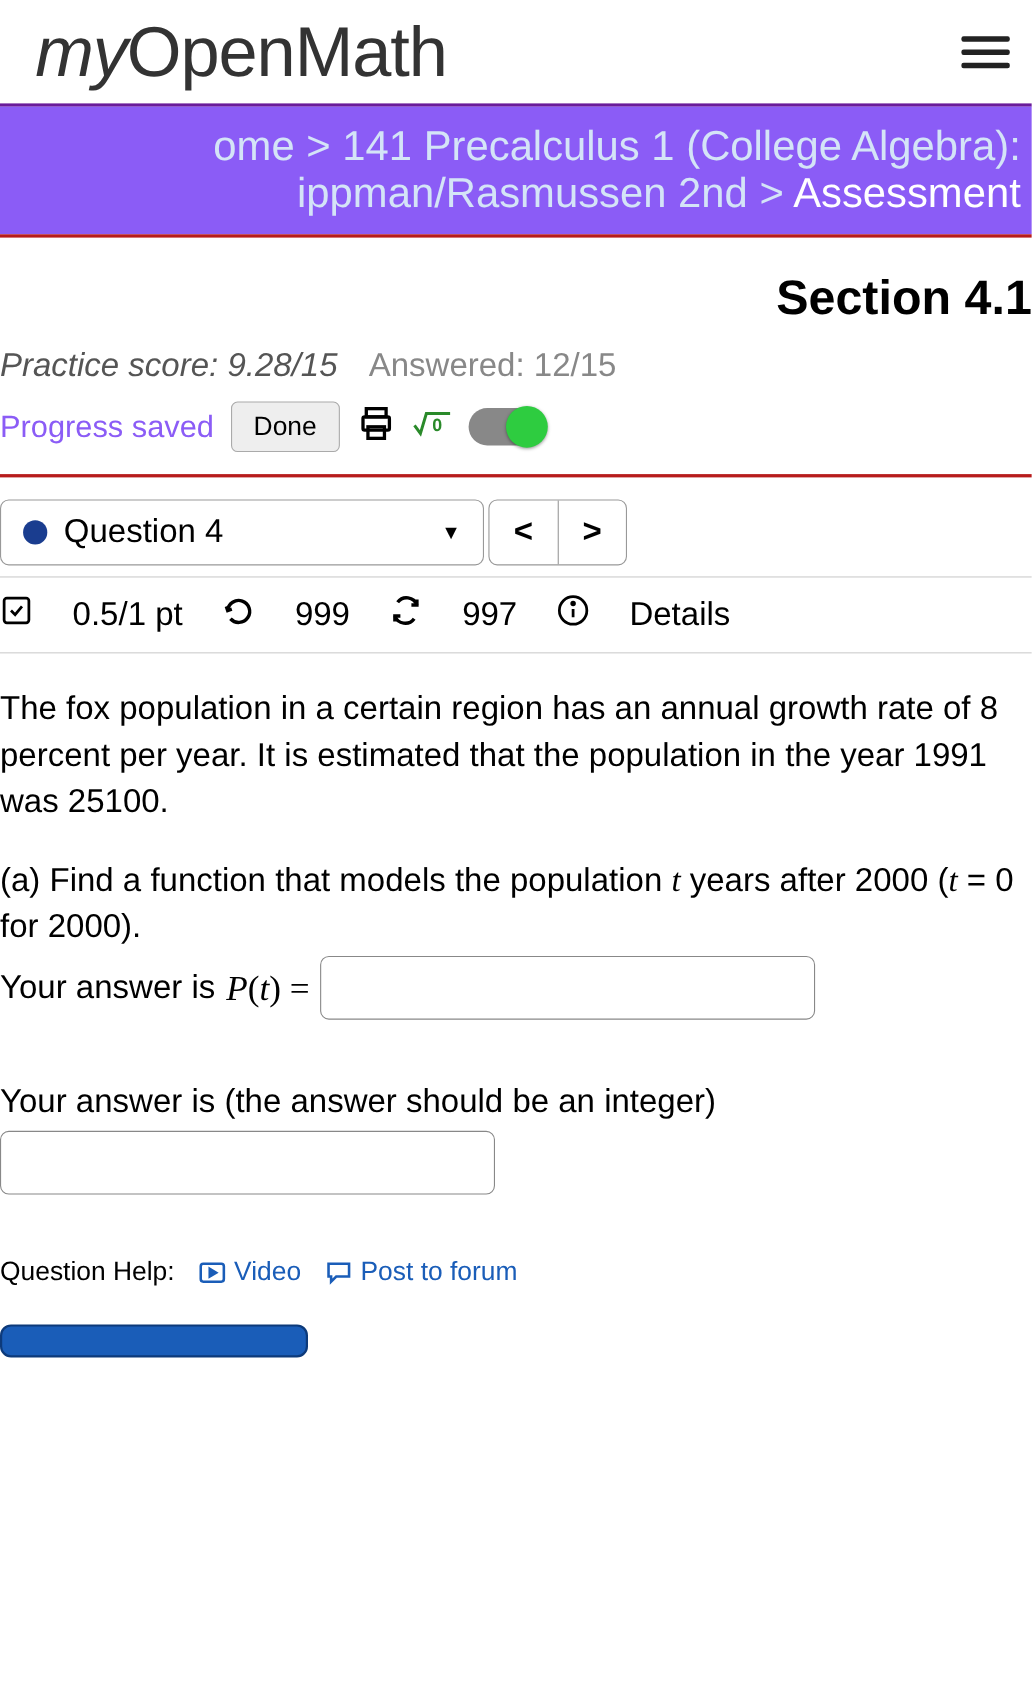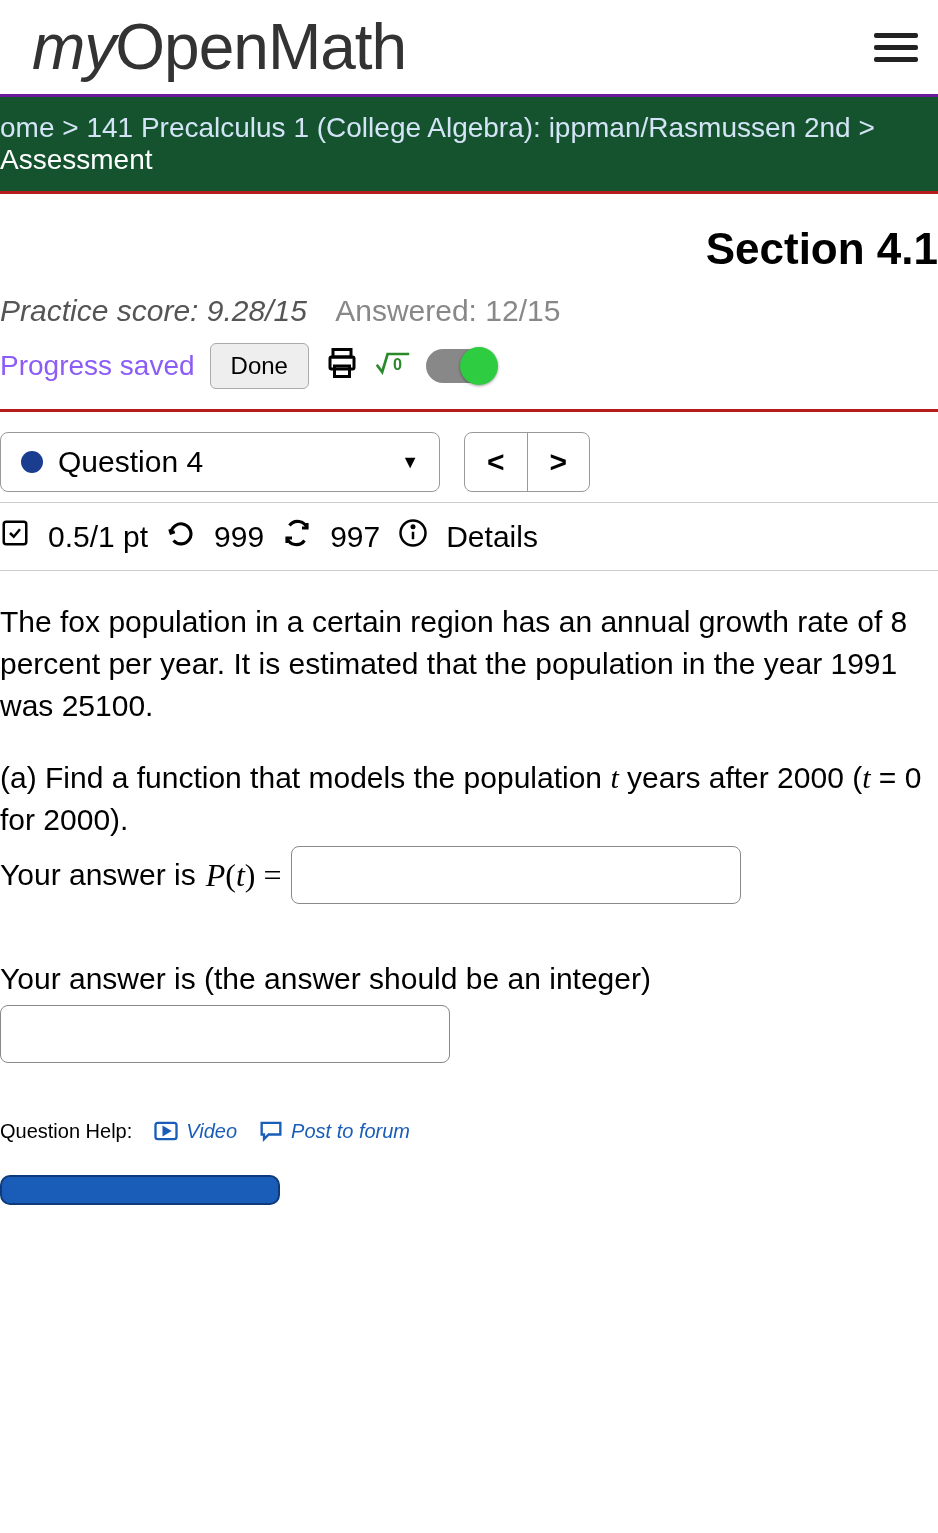--- a/index.html
+++ b/index.html
@@ -32,24 +32,25 @@
   gap: 7px;
   cursor: pointer;
 }
 .hamburger span {
   width: 44px;
   height: 5px;
   background: #222;
   border-radius: 2px;
 }
 .breadcrumb {
-  background: #14532d;
+  background: #8b5cf6;
   color: #fff;
   padding: 15px 10px 15px 0;
-  font-size: 28px;
+  font-size: 38px;
+  text-align: right;
 }
 .breadcrumb a { color: #d4e4f7; text-decoration: none; }
 .breadcrumb .sep { color: #d4e4f7; }
 .content {
   padding: 0 0 20px 0;
 }
 hr.red {
   border: none;
   border-top: 3px solid #b71c1c;
   margin: 0 0 20px 0;
@@ -96,21 +97,21 @@
   height: 38px;
   background: #2ecc40;
   border-radius: 50%;
   position: absolute;
   right: -2px;
   top: -2px;
   box-shadow: 0 1px 3px rgba(0,0,0,0.4);
 }
 .question-nav {
   display: flex;
-  gap: 24px;
+  gap: 4px;
   margin-bottom: 10px;
 }
 .question-select {
   border: 1px solid #999;
   border-radius: 8px;
   padding: 12px 20px;
   display: flex;
   align-items: center;
   gap: 15px;
   width: 440px;
@@ -137,21 +138,21 @@
   font-size: 30px;
   font-weight: bold;
   cursor: pointer;
 }
 .nav-arrows button:first-child {
   border-right: 1px solid #999;
 }
 .meta-row {
   display: flex;
   align-items: center;
-  gap: 18px;
+  gap: 36px;
   font-size: 30px;
   padding: 15px 0;
   border-top: 1px solid #ccc;
   border-bottom: 1px solid #ccc;
   margin-bottom: 30px;
 }
 .meta-row svg { width: 30px; height: 30px; flex-shrink: 0; }
 .meta-row .details { cursor: pointer; }
 .question-body {
   font-size: 30px;
@@ -169,32 +170,31 @@
 .math-i { font-style: italic; font-family: 'Times New Roman', serif; }
 .math { font-family: 'Times New Roman', serif; font-size: 32px; }
 input.answer {
   border: 1px solid #888;
   border-radius: 8px;
   padding: 12px;
   font-size: 28px;
   width: 450px;
 }
 .help-row {
-  font-size: 20px;
+  font-size: 24px;
   display: flex;
   align-items: center;
   gap: 20px;
 }
 .help-row a {
   color: #1a5db8;
   text-decoration: none;
   display: flex;
   align-items: center;
   gap: 6px;
-  font-style: italic;
 }
 .help-row svg { width: 28px; height: 28px; }
 .submit-btn {
   margin-top: 30px;
   background: #1a5db8;
   border: 2px solid #0d3a7a;
   border-radius: 10px;
   width: 280px;
   height: 30px;
 }

